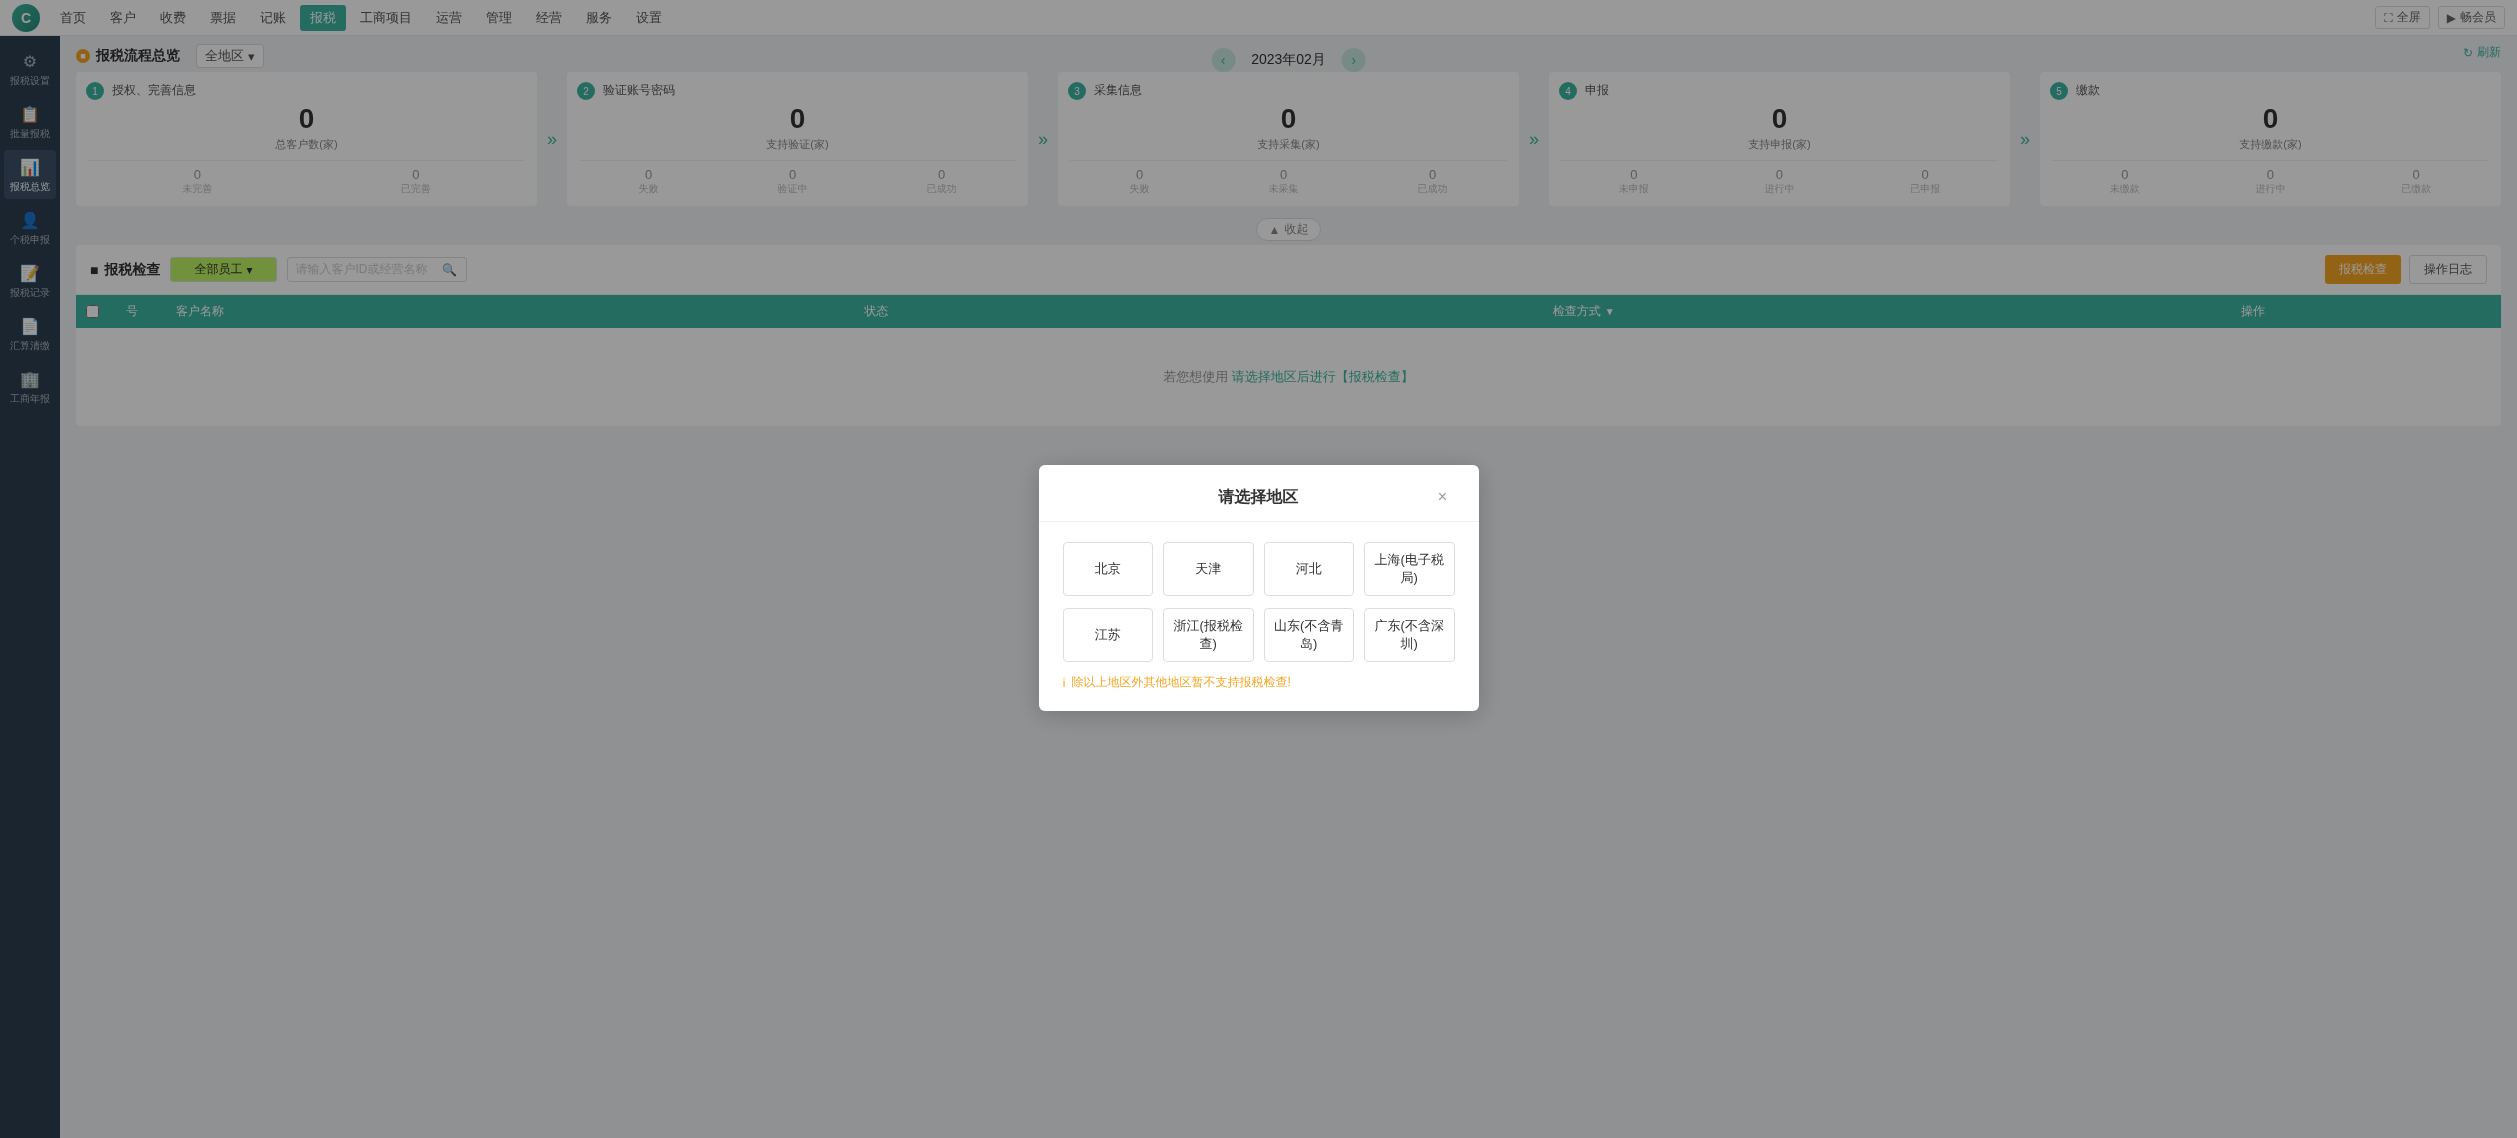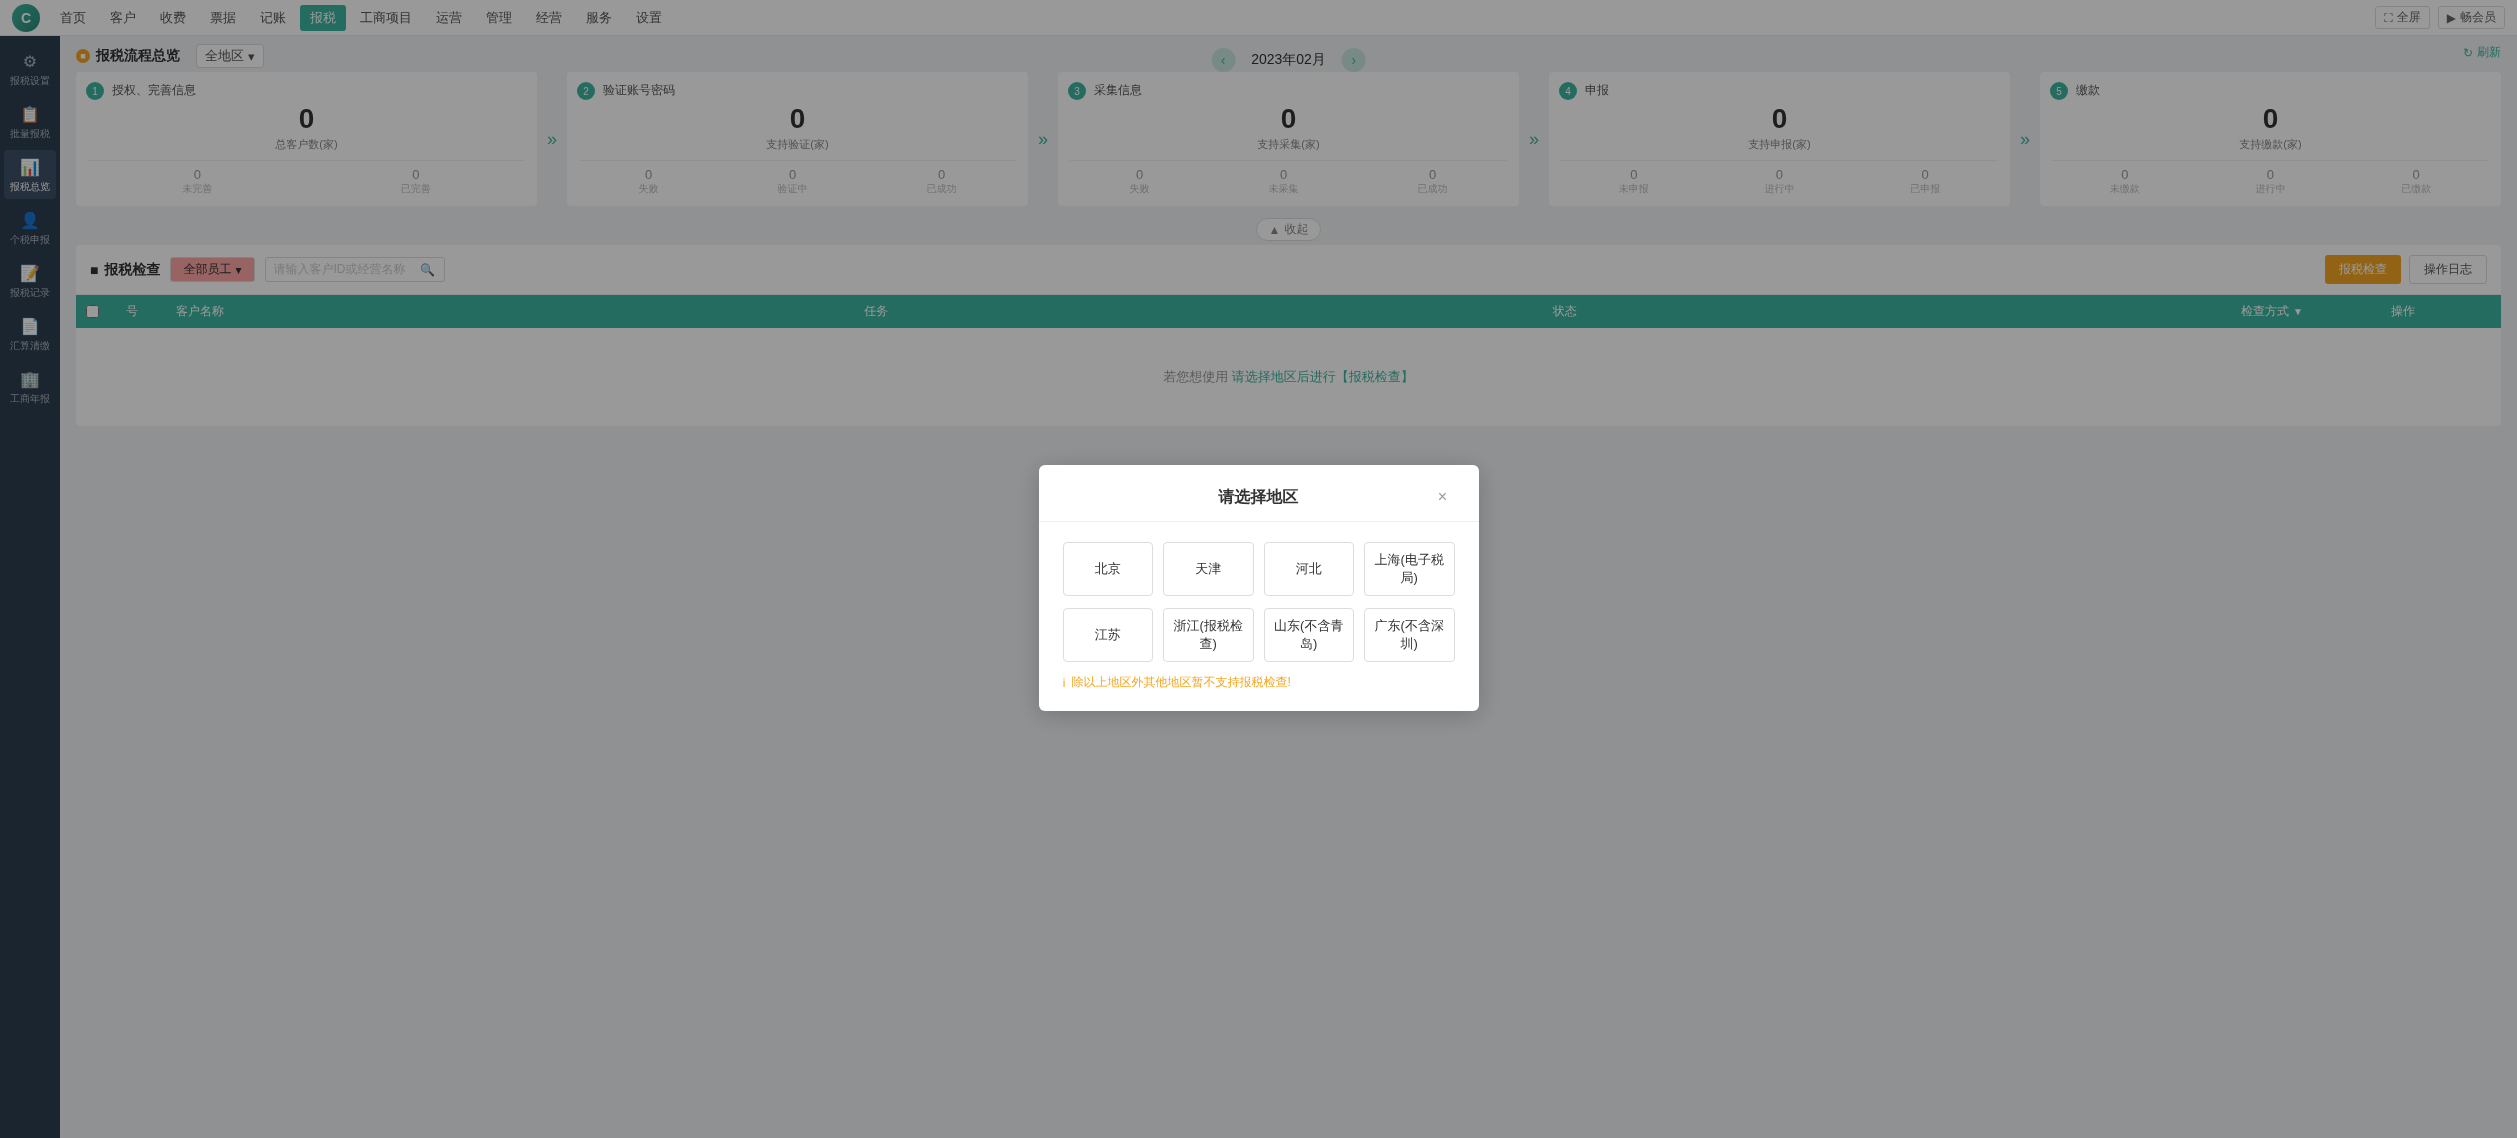--- a/index.html
+++ b/index.html
@@ -286,23 +286,23 @@
     .check-title {
       display: flex;
       align-items: center;
       gap: 6px;
       font-size: 14px;
       font-weight: bold;
     }
     .select-box {
       border: 1px solid #ddd;
       border-radius: 3px;
-      padding: 3px 12px;
-      font-size: 12px;
-      background: #fca5a5;
+      padding: 3px 23px;
+      font-size: 12px;
+      background: #bef264;
       cursor: pointer;
       display: flex;
       align-items: center;
       gap: 4px;
     }
     .search-input {
       border: 1px solid #ddd;
       border-radius: 3px;
       padding: 3px 8px;
       font-size: 12px;
@@ -679,21 +679,20 @@
           <button class="btn-outline">操作日志</button>
         </div>
       </div>
 
       <div class="table-header">
         <div class="table-header-cell">
           <input type="checkbox" style="cursor: pointer;">
         </div>
         <div class="table-header-cell">号</div>
         <div class="table-header-cell">客户名称</div>
-        <div class="table-header-cell">任务</div>
         <div class="table-header-cell">状态</div>
         <div class="table-header-cell">
           <span>检查方式</span>
           <span style="font-size:10px;">▼</span>
         </div>
         <div class="table-header-cell">操作</div>
       </div>
 
       <div class="empty-state">
         <span>若您想使用</span>

